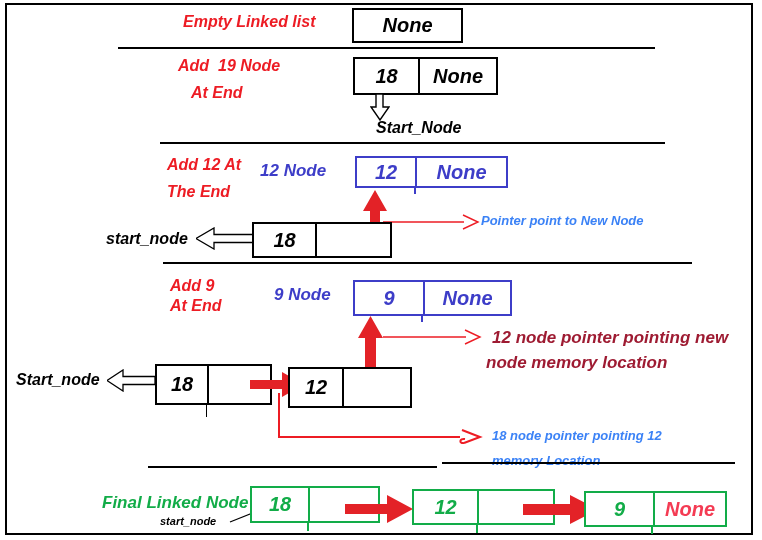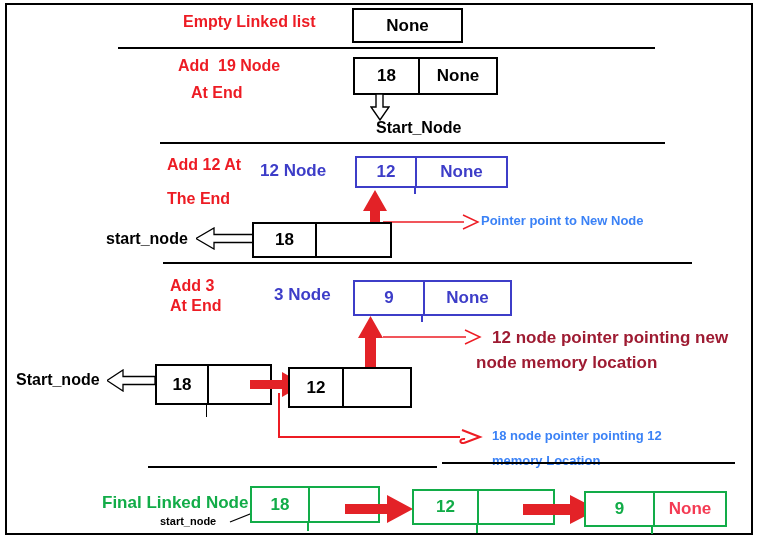--- a/index.html
+++ b/index.html
@@ -1,18 +1,18 @@
 <!DOCTYPE html>
 <html><head>
 <meta charset="utf-8">
 <style>
   html,body { margin:0; padding:0; background:#fff; }
   #canvas {
     position:relative; width:762px; height:540px; background:#fff;
-    font-family:"Liberation Sans", sans-serif; overflow:hidden;
+    font-family:"Liberation Sans", sans-serif; overflow:hidden;font-style:italic;
   }
   .abs { position:absolute; }
   #frame {
     position:absolute; left:5px; top:3px; width:744px; height:528px;
     border:2px solid #000;
   }
   .lbl { position:absolute; font-weight:bold; white-space:pre; line-height:1.1; }
   .red   { color:#ED1C24; font-size:16px; }
   .red-lg{ color:#3b82f6; font-size:13px; }
   .maroon{ color:#9E1B32; font-size:17px; font-weight:bold; }
@@ -21,21 +21,21 @@
   .black { color:#000;   font-size:16px; }
   .small { font-size:11px; }
   .node {
     position:absolute; display:flex; background:#fff;
   }
   .node.bk { border:2px solid #000; }
   .node.bl { border:2px solid #3D3DC8; }
   .node.gr { border:2px solid #12AC48; }
   .cell {
     display:flex; align-items:center; justify-content:center;
-    font-weight:bold; font-size:17px;
+    font-weight:bold; font-size:20px;
   }
   .cell.c-bk { color:#000; border-right:2px solid #000; }
   .cell.c-bl { color:#3D3DC8; border-right:2px solid #3D3DC8; }
   .cell.c-gr { color:#12AC48; border-right:2px solid #12AC48; }
   .cell.last { border-right:none; }
   .cell.nred { color:#F43B53; }
   .hline { position:absolute; background:#000; height:2px; }
   .tail  { position:absolute; width:2px; }
   .t-gr { background:#12AC48; }
   .t-bl { background:#3D3DC8; }
@@ -63,21 +63,21 @@
   </div>
   <span class="abs" style="left:370px; top:94px;">
     <svg width="20" height="27" viewBox="0 0 20 27">
       <polygon points="6,0 13,0 13,13 19,13 10,26 1,13 6,13" fill="#fff" stroke="#000" stroke-width="1.4"></polygon>
     </svg>
   </span>
   <div class="lbl black" style="left:376px; top:119px;">Start_Node</div>
   <div class="hline" style="left:160px; top:142px; width:505px;"></div>
 
   <div class="lbl red" style="left:167px; top:156px;">Add 12 At</div>
-  <div class="lbl red" style="left:167px; top:190px;">The End</div>
+  <div class="lbl red" style="left:167px; top:183px;">The End</div>
   <div class="lbl blue" style="left:260px; top:162px;">12 Node</div>
   <div class="node bl" style="left:355px; top:156px; width:149px; height:28px;">
     <div class="cell c-bl" style="width:58px; color:#3D3DC8;">12</div>
     <div class="cell c-bl last" style="flex:1; color:#3D3DC8;">None</div>
   </div>
   <div class="tail t-bl" style="left:414px; top:186px; height:8px;"></div>
 
   <span class="abs" style="left:363px; top:190px;">
     <svg width="24" height="58" viewBox="0 0 24 58">
       <polygon points="12,0 24,21 17,21 17,58 7,58 7,21 0,21" fill="#E32227"></polygon>
@@ -96,42 +96,42 @@
     <svg width="57" height="23" viewBox="0 0 57 23">
       <polygon points="0,11.5 18,1 18,7.5 57,7.5 57,15.5 18,15.5 18,22" fill="#fff" stroke="#000" stroke-width="1.3"></polygon>
     </svg>
   </span>
   <div class="node bk" style="left:252px; top:222px; width:136px; height:32px;">
     <div class="cell c-bk" style="width:61px;">18</div>
     <div class="cell c-bk last" style="flex:1;"></div>
   </div>
   <div class="hline" style="left:163px; top:262px; width:529px;"></div>
 
-  <div class="lbl red" style="left:170px; top:277px;">Add 3</div>
+  <div class="lbl red" style="left:170px; top:277px;">Add 9</div>
   <div class="lbl red" style="left:170px; top:297px;">At End</div>
-  <div class="lbl blue" style="left:274px; top:286px;">3 Node</div>
+  <div class="lbl blue" style="left:274px; top:286px;">9 Node</div>
   <div class="node bl" style="left:353px; top:280px; width:155px; height:32px;">
     <div class="cell c-bl" style="width:68px; color:#3D3DC8;">9</div>
     <div class="cell c-bl last" style="flex:1; color:#3D3DC8;">None</div>
   </div>
   <div class="tail t-bl" style="left:421px; top:314px; height:8px;"></div>
 
   <span class="abs" style="left:358px; top:316px;">
     <svg width="25" height="66" viewBox="0 0 25 66">
       <polygon points="12.5,0 25,22 18,22 18,66 7,66 7,22 0,22" fill="#E32227"></polygon>
     </svg>
   </span>
   <span class="abs" style="left:383px; top:328px;">
     <svg width="100" height="18" viewBox="0 0 100 18">
       <line x1="0" y1="9" x2="83" y2="9" stroke="#ED1C24" stroke-width="1.4"></line>
       <polyline points="82,2 97,9 82,16" fill="none" stroke="#ED1C24" stroke-width="1.4"></polyline>
     </svg>
   </span>
   <div class="lbl maroon" style="left:492px; top:329px;">12 node pointer pointing new</div>
-  <div class="lbl maroon" style="left:476px; top:354px;text-align:center;">node memory location</div>
+  <div class="lbl maroon" style="left:486px; top:354px;text-align:center;">node memory location</div>
 
   <div class="lbl black" style="left:16px; top:371px;">Start_node</div>
   <span class="abs" style="left:107px; top:369px;">
     <svg width="48" height="23" viewBox="0 0 48 23">
       <polygon points="0,11.5 16,1 16,7.5 48,7.5 48,15.5 16,15.5 16,22" fill="#fff" stroke="#000" stroke-width="1.3"></polygon>
     </svg>
   </span>
   <div class="node bk" style="left:155px; top:364px; width:113px; height:37px;">
     <div class="cell c-bk" style="width:50px;">18</div>
     <div class="cell c-bk last" style="flex:1;"></div>

